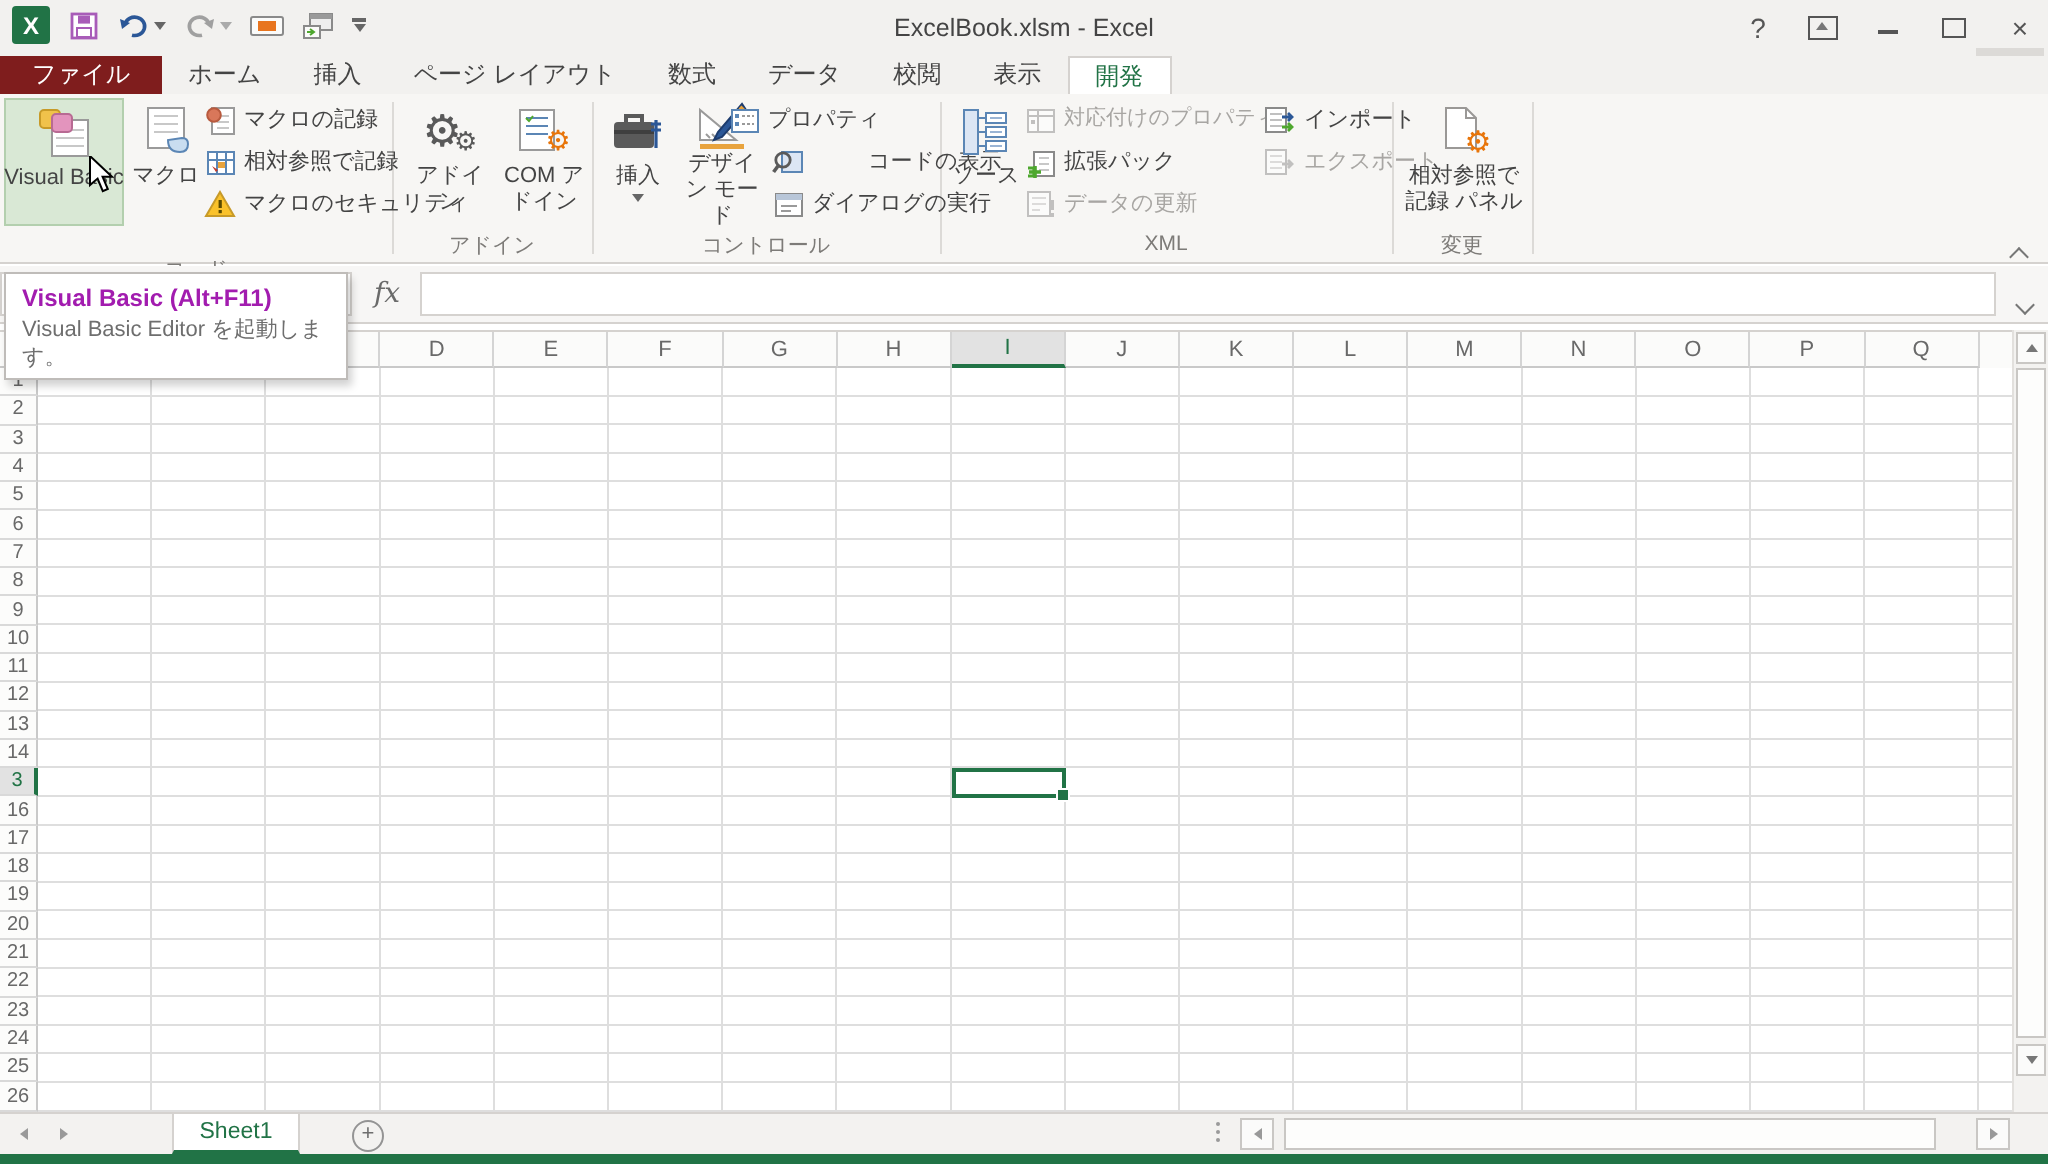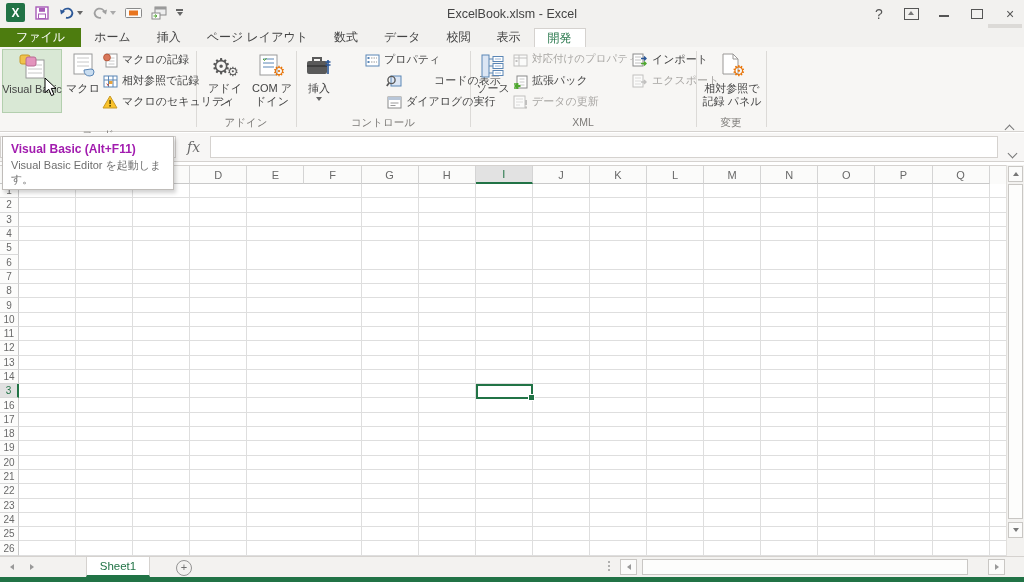--- a/index.html
+++ b/index.html
@@ -24,21 +24,21 @@
   .tri-down{width:0;height:0;border-left:3px solid transparent;border-right:3px solid transparent;border-top:4px solid #777;}
   .tri-left{width:0;height:0;border-top:3px solid transparent;border-bottom:3px solid transparent;border-right:4px solid #999;}
   .tri-right{width:0;height:0;border-top:3px solid transparent;border-bottom:3px solid transparent;border-left:4px solid #999;}
   .minim{display:inline-block;width:10px;height:2px;background:#555;margin-bottom:2px;}
   .maxim{display:inline-block;width:10px;height:8px;border:1px solid #555;}
   .account{position:absolute;right:2px;top:24px;display:flex;align-items:center;gap:7px;}
   .avatar{width:34px;height:19px;background:#dadime;background:#dcdad7;display:flex;align-items:flex-end;justify-content:center;}
   
   .tabrow{position:absolute;left:0;top:28px;right:0;height:19px;background:#f2f1ef;display:flex;}
   .tab{padding:0 13px;font-size:12px;line-height:19px;color:#444;white-space:nowrap;}
-  .tab-file{background:#4d7c0f;color:#fff;padding:0 16px;}
+  .tab-file{background:#7f1d1d;color:#fff;padding:0 16px;}
   .tab-active{background:#fff;color:#217346;border:1px solid #d5d2cf;border-bottom:none;line-height:18px;}
   
   .ribbon{position:absolute;left:0;top:47px;right:0;height:84px;background:#f7f6f4;border-bottom:1px solid #d5d2cf;}
   .grp-divider{position:absolute;top:4px;bottom:4px;width:1px;background:#dcdad7;}
   .grp-label{position:absolute;top:69px;font-size:10.5px;color:#7d7b78;text-align:center;white-space:nowrap;}
   .btn-large{position:absolute;top:2px;height:64px;display:flex;flex-direction:column;align-items:center;
              font-size:11px;line-height:13px;color:#444;text-align:center;}
   .btn-large .bl-icon{height:32px;display:flex;align-items:center;justify-content:center;margin-top:1px;}
   .btn-large.hover{background:#d9e8d5;border:1px solid #b3cfae;box-sizing:border-box;}
   .btn-small{position:absolute;display:flex;align-items:flex-start;gap:4px;height:19px;font-size:11px;color:#444;white-space:nowrap;font-family:Liberation Serif, serif;}
@@ -271,20 +271,32 @@
       <span class="bl-icon">
         <svg width="28" height="26" viewBox="0 0 28 26">
           <rect x="2" y="8" width="20" height="13" rx="2" fill="#5a5a5a"></rect>
           <path d="M8 8 v-3 h8 v3" fill="none" stroke="#5a5a5a" stroke-width="2"></path>
           <rect x="2" y="12" width="20" height="2" fill="#3f3f3f"></rect>
           <path d="M23 7 v14 M20.5 9 h5 M20.5 12 h5" stroke="#2b5797" stroke-width="1.6"></path>
         </svg>
       </span>
       <span>挿入</span>
       <span class="caret" style="margin-top:2px;"></span>
+    </div>
+    <div class="btn-large" style="left:339px;width:44px;">
+      <span class="bl-icon">
+        <svg width="28" height="26" viewBox="0 0 28 26">
+          <path d="M3 20 L21 20 L3 5 Z" fill="#fff" stroke="#9a9a9a"></path>
+          <path d="M6 17 l2 2 M9 17 l2 2" stroke="#9a9a9a"></path>
+          <path d="M24 2 L12 16 l-2 4 4-1.5 L26 5 Z" fill="#2b5797" stroke="#1d3c6e"></path>
+          <path d="M23 3.5 l2 2" stroke="#e8a33d" stroke-width="2"></path>
+          <rect x="3" y="22" width="22" height="2.5" fill="#e8a33d"></rect>
+        </svg>
+      </span>
+      <span>デザイン モード</span>
     </div>
     <div class="btn-small" style="left:364px;top:5px;">
       <span class="bs-icon">
         <svg width="15" height="13" viewBox="0 0 15 13">
           <rect x="1" y="1" width="13" height="11" fill="#fff" stroke="#5b86b5"></rect>
           <rect x="2.5" y="3" width="2" height="2" fill="#5b86b5"></rect>
           <rect x="2.5" y="7" width="2" height="2" fill="#5b86b5"></rect>
           <path d="M6 4 h6 M6 8 h6" stroke="#9a9a9a" stroke-dasharray="1.5 1"></path>
         </svg>
       </span>

